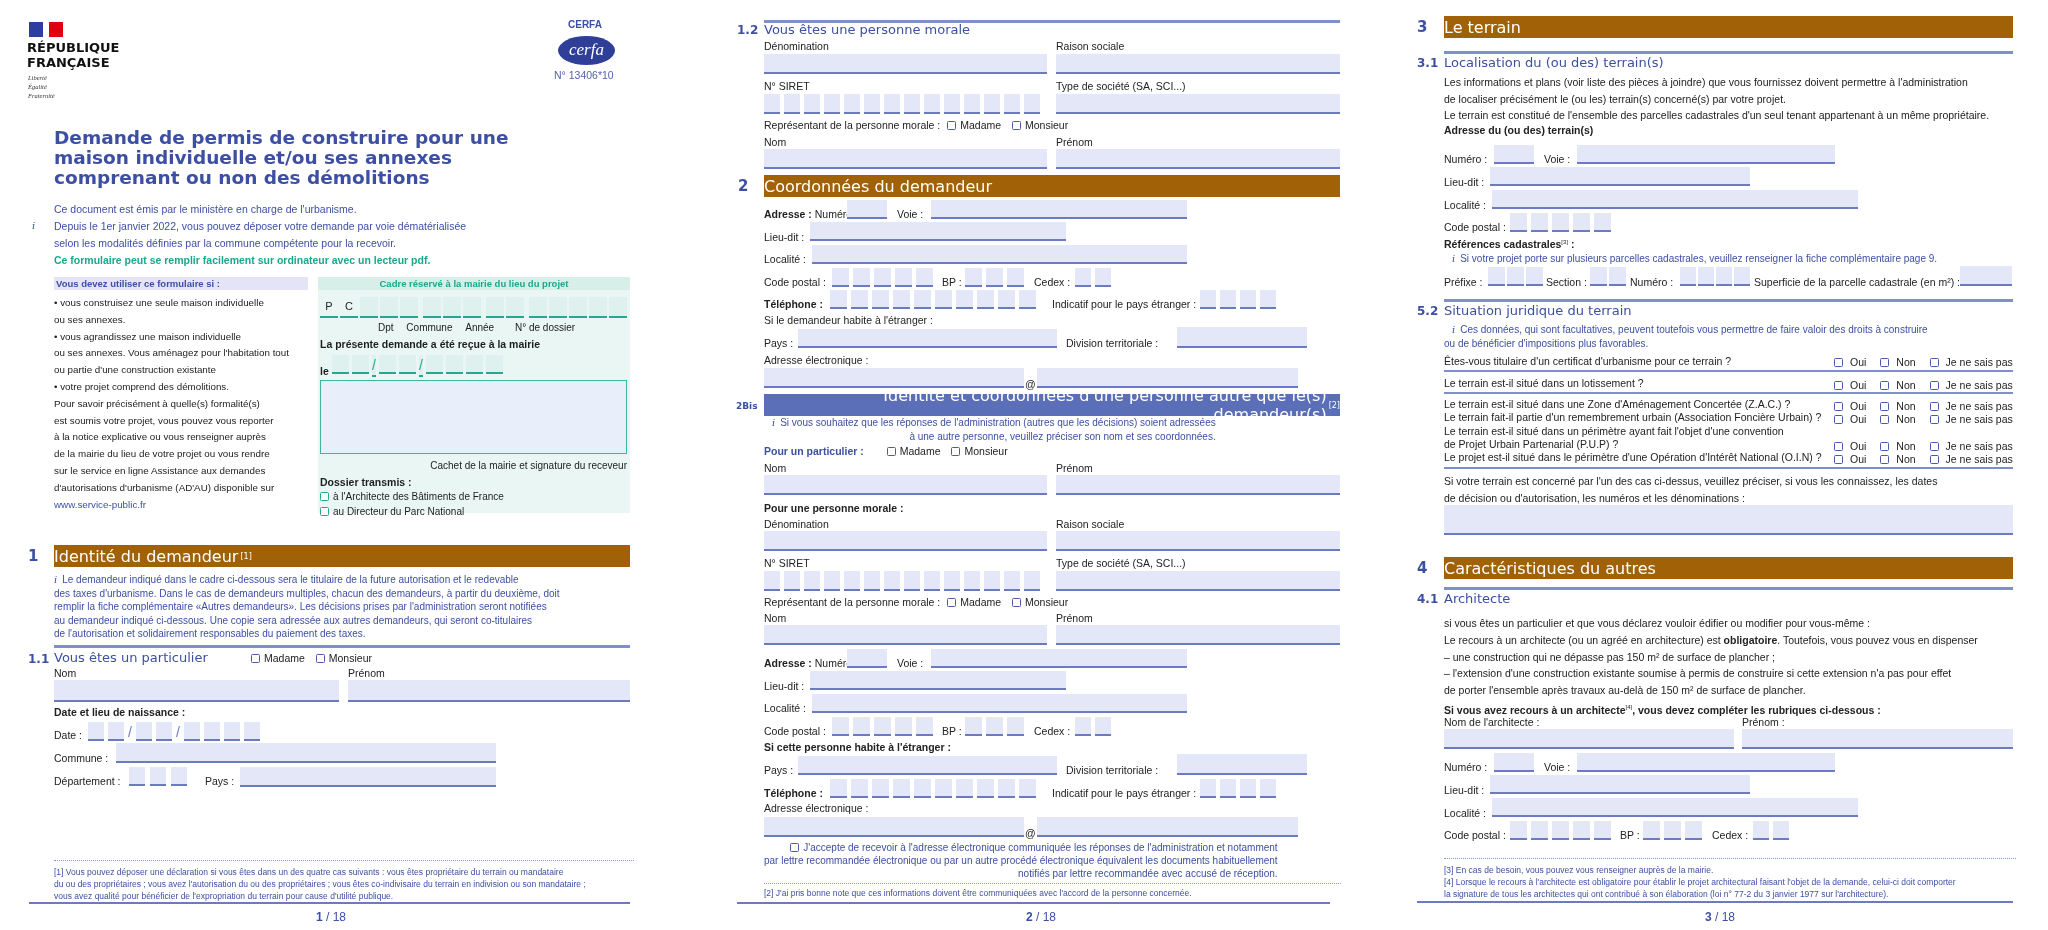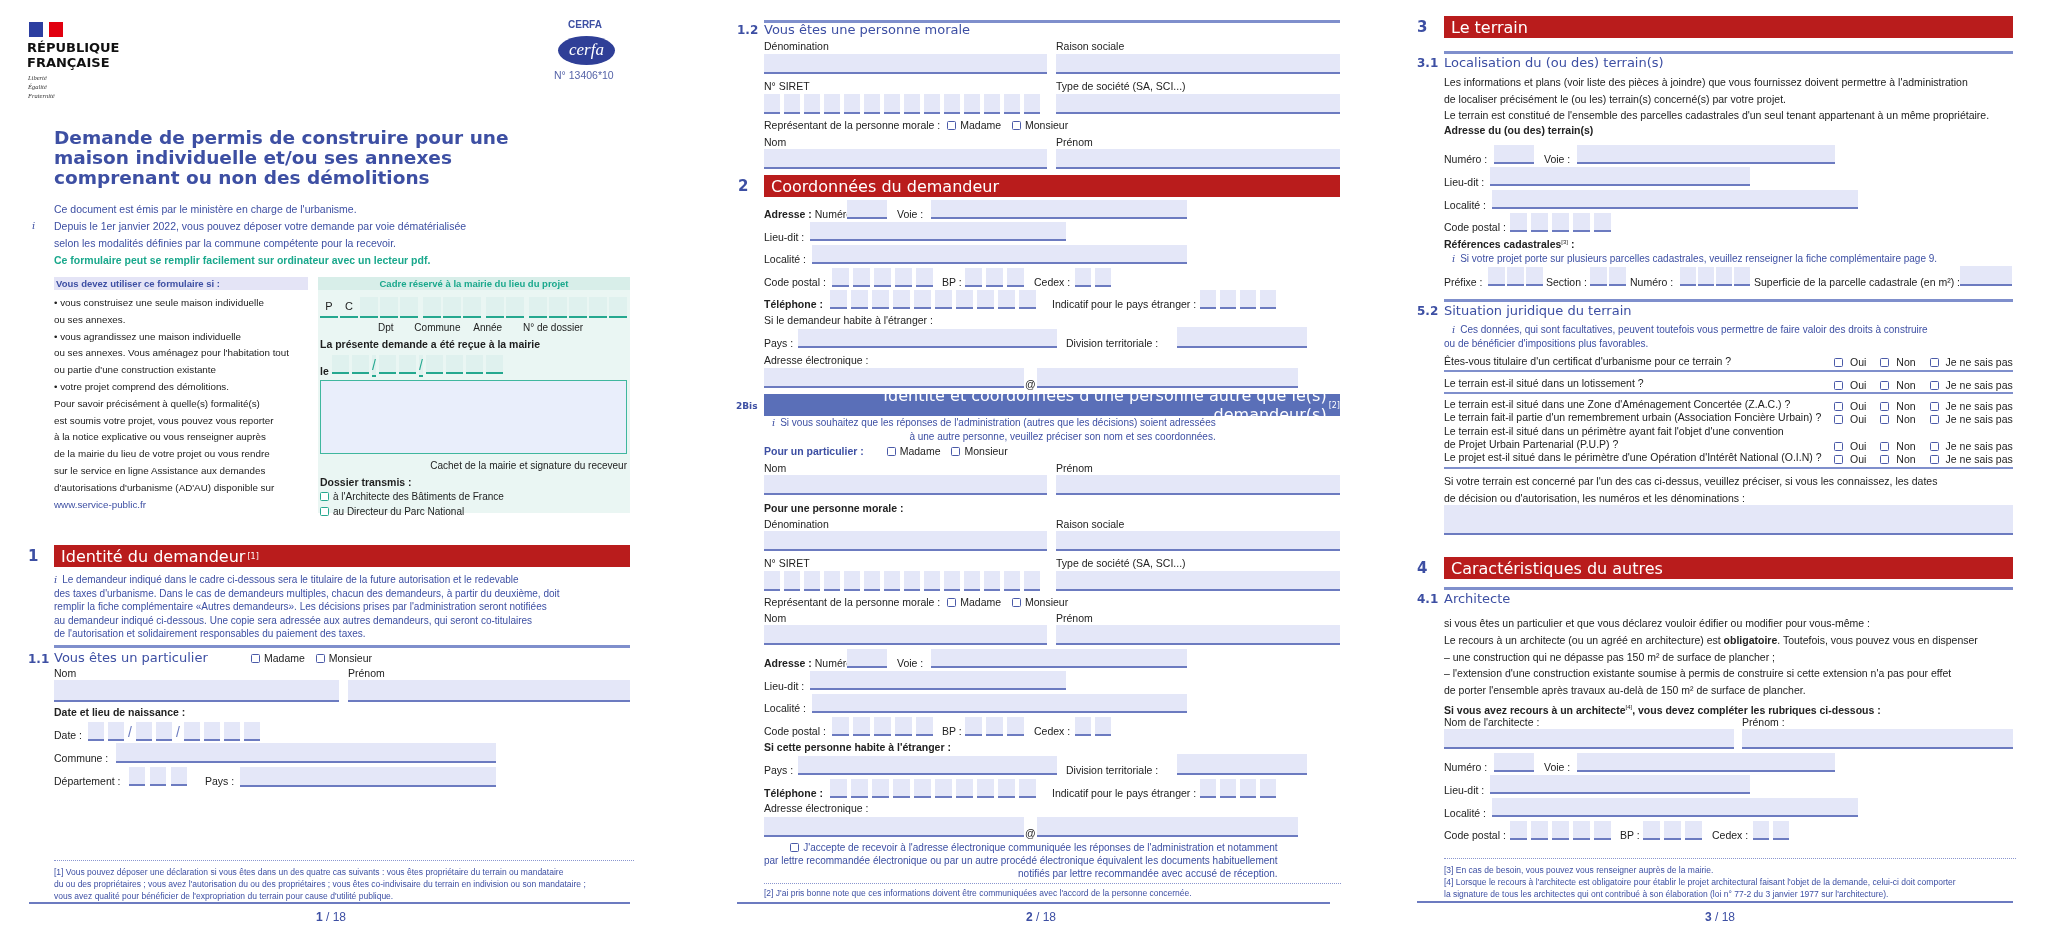--- a/index.html
+++ b/index.html
@@ -12,21 +12,21 @@
   #p3 { left: 1380px; width: 668px; }
 
   .abs { position: absolute; }
   .blue { color: #3d4fa3; }
   .muted-blue { color: #5563a8; }
   .green { color: #1aa88c; }
   .bold { font-weight: bold; }
 
   
   .sec-num { position: absolute; font-family: "DejaVu Sans", sans-serif; font-weight: bold; font-size: 15px; color: #3d4fa3; }
-  .sec-bar { position: absolute; background: #b91c1c; color: #fff; font-family: "DejaVu Sans", sans-serif; font-size: 16px; padding-left: 7px; display: flex; align-items: center; height: 22px; }
+  .sec-bar { position: absolute; background: #a16207; color: #fff; font-family: "DejaVu Sans", sans-serif; font-size: 16px; display: flex; align-items: center; height: 22px; }
   .sec-bar.light { background: #5a6fb8; }
   .sec-bar sup { font-size: 8px; margin-left: 2px; }
 
   .sub-line { position: absolute; height: 3px; background: #7f8fcc; }
   .sub-num { position: absolute; font-family: "DejaVu Sans", sans-serif; font-size: 12px; color: #3d4fa3; font-weight: bold; }
   .sub-title { position: absolute; font-family: "DejaVu Sans", sans-serif; font-size: 13px; color: #3d4fa3; }
 
   .lbl { position: absolute; font-size: 10.5px; color: #222; white-space: nowrap; }
   .info { position: absolute; font-size: 10.5px; color: #3d4fa3; line-height: 16px; }
   .info i.ic { font-style: italic; color: #3d4fa3; margin-right: 5px; font-family: "DejaVu Serif", serif; }
@@ -120,21 +120,21 @@
       <span style="width:18px;height:21px;"></span>
         <span style="width:18px;height:21px;margin-right:3px;"></span>
       <span style="width:18px;height:21px;"></span>
         <span style="width:18px;height:21px;"></span>
         <span style="width:18px;height:21px;"></span>
         <span style="width:18px;height:21px;"></span>
         <span style="width:18px;height:21px;"></span>
     </div>
     <div class="abs" style="left:60px;top:45px;font-size:10px;color:#222;white-space:nowrap;">
       <span>Dpt</span>
-      <span style="margin-left:18px;">Commune</span>
+      <span style="margin-left:10px;">Commune</span>
       <span style="margin-left:10px;">Année</span>
       <span style="margin-left:18px;">N° de dossier</span>
     </div>
     <div class="abs bold" style="left:2px;top:61px;font-size:10.5px;">La présente demande a été reçue à la mairie</div>
     <div class="abs bold" style="left:2px;top:88px;font-size:10.5px;">le</div>
     <div class="cells green-cells" style="left:14px;top:78px;gap:3px;">
       <span style="width:17px;height:19px;"></span>
         <span style="width:17px;height:19px;"></span>
         <span class="sep">/</span>
       <span style="width:17px;height:19px;"></span>

